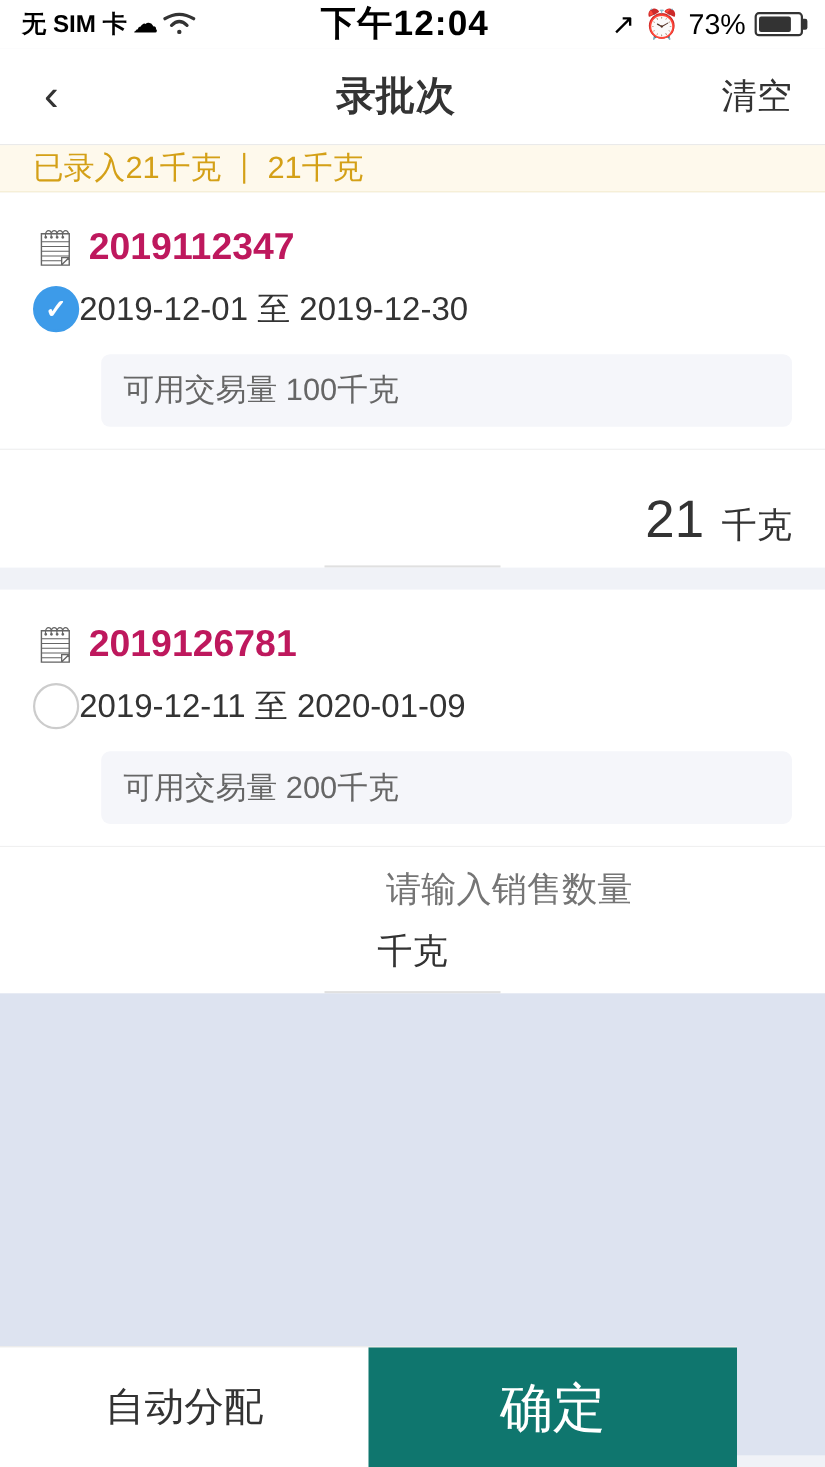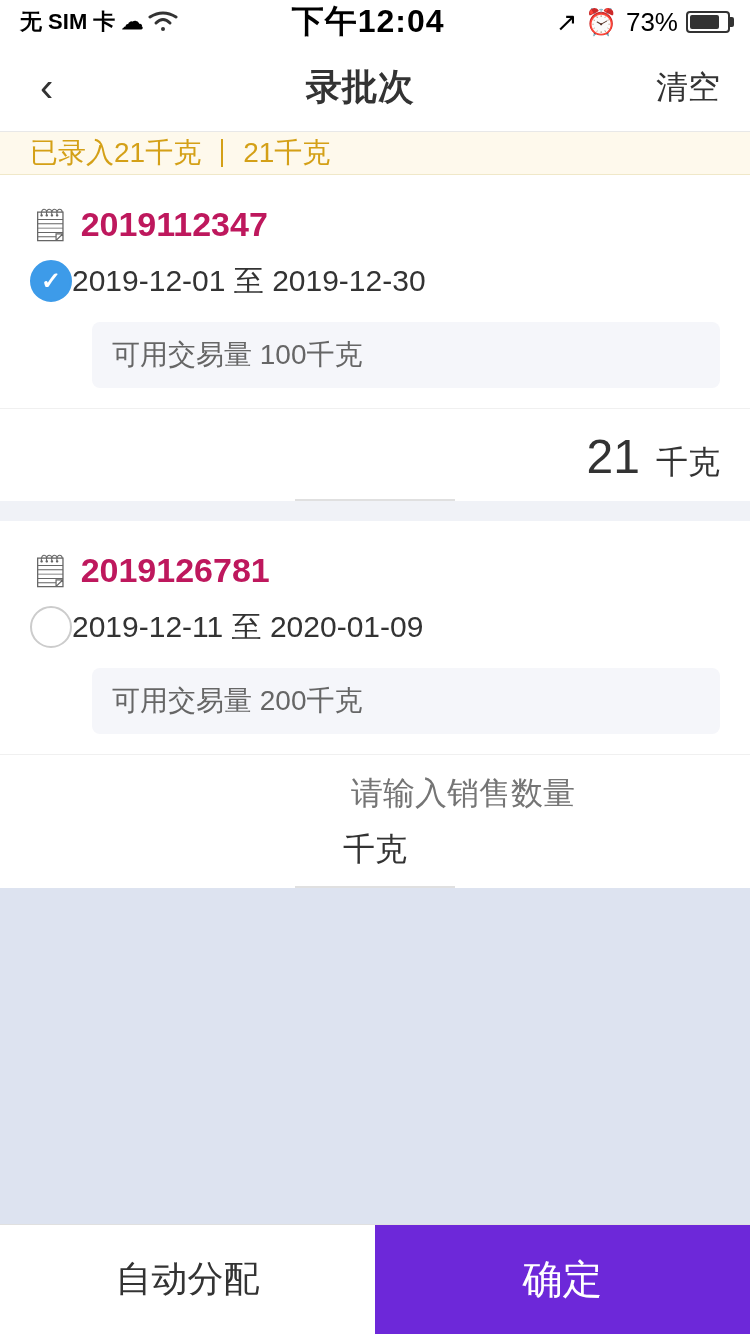--- a/index.html
+++ b/index.html
@@ -192,20 +192,21 @@
       justify-content: flex-end;
       padding: 20px 30px;
       background: #fff;
       border-top: 1px solid #f0f0f0;
     }
     .amount-value {
       font-size: 48px;
       font-weight: 500;
       color: #333;
       margin-right: 16px;
+      margin-top: 16px;
     }
     .amount-unit {
       font-size: 32px;
       color: #333;
     }
 
     .divider-line {
       height: 2px;
       background: #e0e0e0;
       width: 160px;
@@ -257,21 +258,21 @@
       background: #dde3f0;
       flex: 1;
       min-height: 420px;
     }
 
     
     .bottom-bar {
       position: fixed;
       bottom: 0;
       left: 0;
-      width: 750px;
+      width: 670px;
       height: 110px;
       display: flex;
       background: #fff;
       border-top: 1px solid #e0e0e0;
     }
     .btn-auto {
       flex: 1;
       display: flex;
       align-items: center;
       justify-content: center;
@@ -280,23 +281,23 @@
       background: #fff;
       cursor: pointer;
       border: none;
       outline: none;
     }
     .btn-confirm {
       flex: 1;
       display: flex;
       align-items: center;
       justify-content: center;
-      font-size: 40px;
+      font-size: 48px;
       color: #fff;
-      background: #6d28d9;
+      background: #0f766e;
       cursor: pointer;
       border: none;
       outline: none;
     }
   </style>
 </head>
 <body>
 
 <div class="status-bar">
   <div class="status-left">

